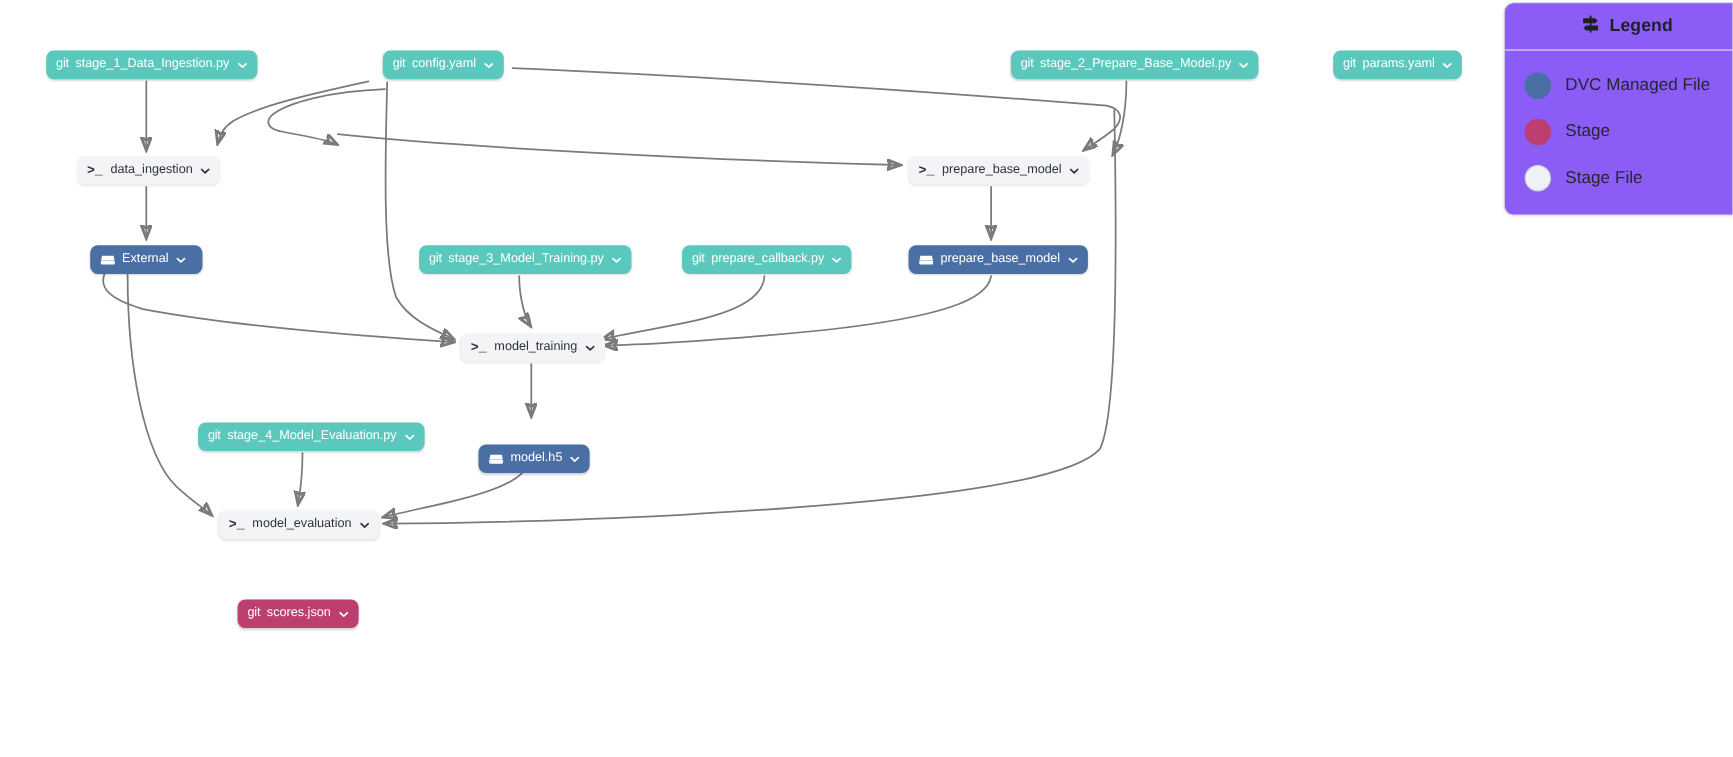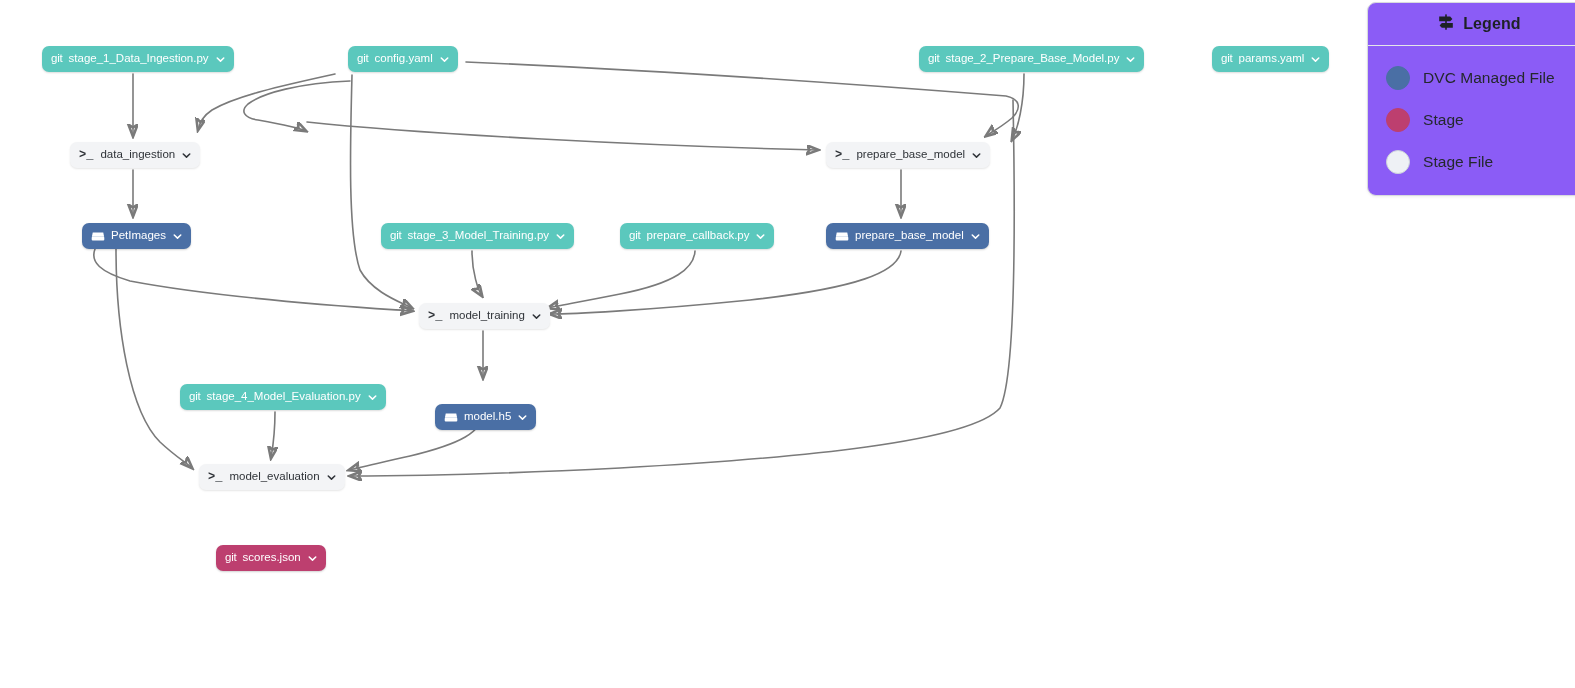--- a/index.html
+++ b/index.html
@@ -255,21 +255,21 @@
         </span>
       </div>
       <div class="node dvc" style="left: 82px; top: 223px; min-width: 102px;">
         <span style="display:block;color:inherit;">
           <svg class="drive-icon" viewBox="0 0 16 12" xmlns="http://www.w3.org/2000/svg">
             <path d="M 2,1.4 L 14,1.4 L 15,6.2 L 1,6.2 Z" fill="#ffffff"></path>
             <rect x="0.8" y="6.4" width="14.4" height="4.2" rx="1.1" fill="#ffffff"></rect>
             <rect x="2.4" y="7.8" width="4.2" height="1.3" rx="0.5" fill="currentColor" opacity="0.55"></rect>
           </svg>
         </span>
-        <span class="label">PetImages</span>
+        <span class="label">External</span>
         <span style="display:block;color:inherit;">
           <svg class="caret" viewBox="0 0 10 10" xmlns="http://www.w3.org/2000/svg">
             <path d="M 1.4,3.4 L 5,6.8 L 8.6,3.4" fill="none" stroke="currentColor" stroke-width="1.7" stroke-linecap="round" stroke-linejoin="round"></path>
           </svg>
         </span>
       </div>
       <div class="node git" style="left: 381px; top: 223px; min-width: 182px;">
         <span class="badge">git</span>
         <span class="label">stage_3_Model_Training.py</span>
         <span style="display:block;color:inherit;">

